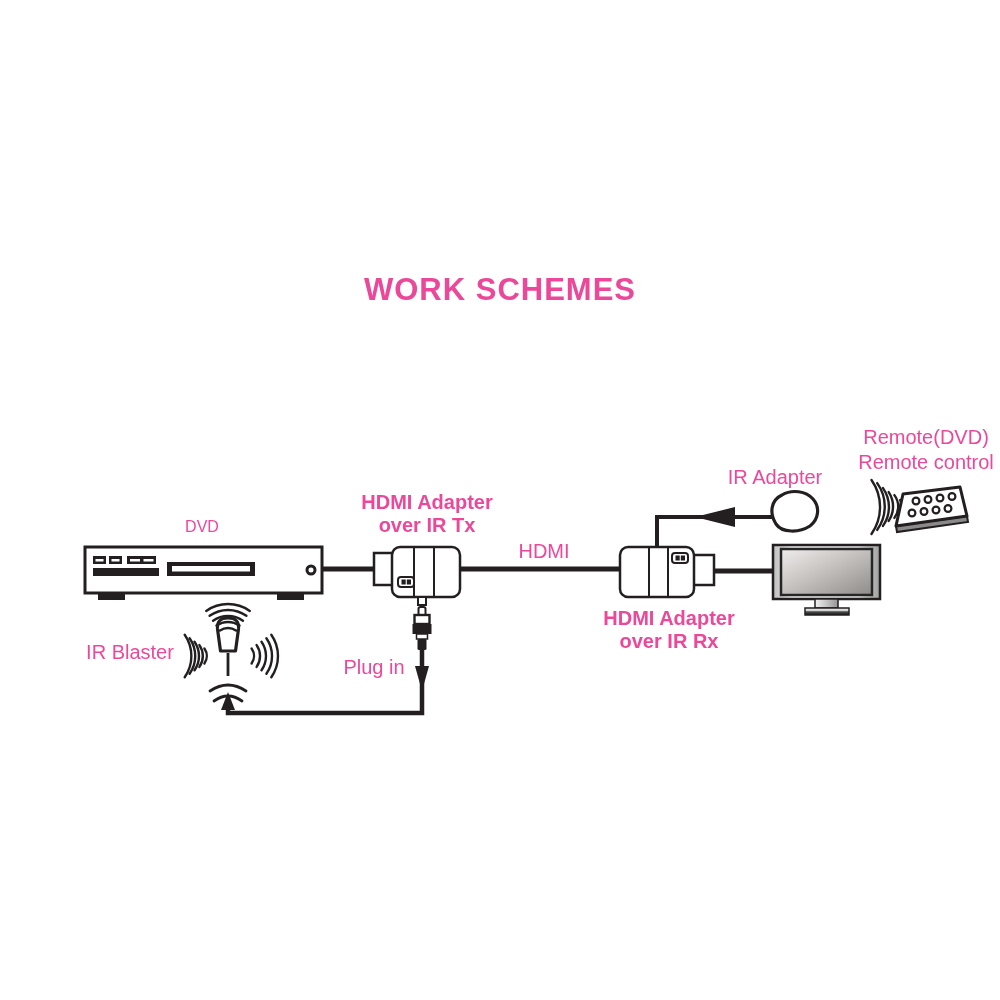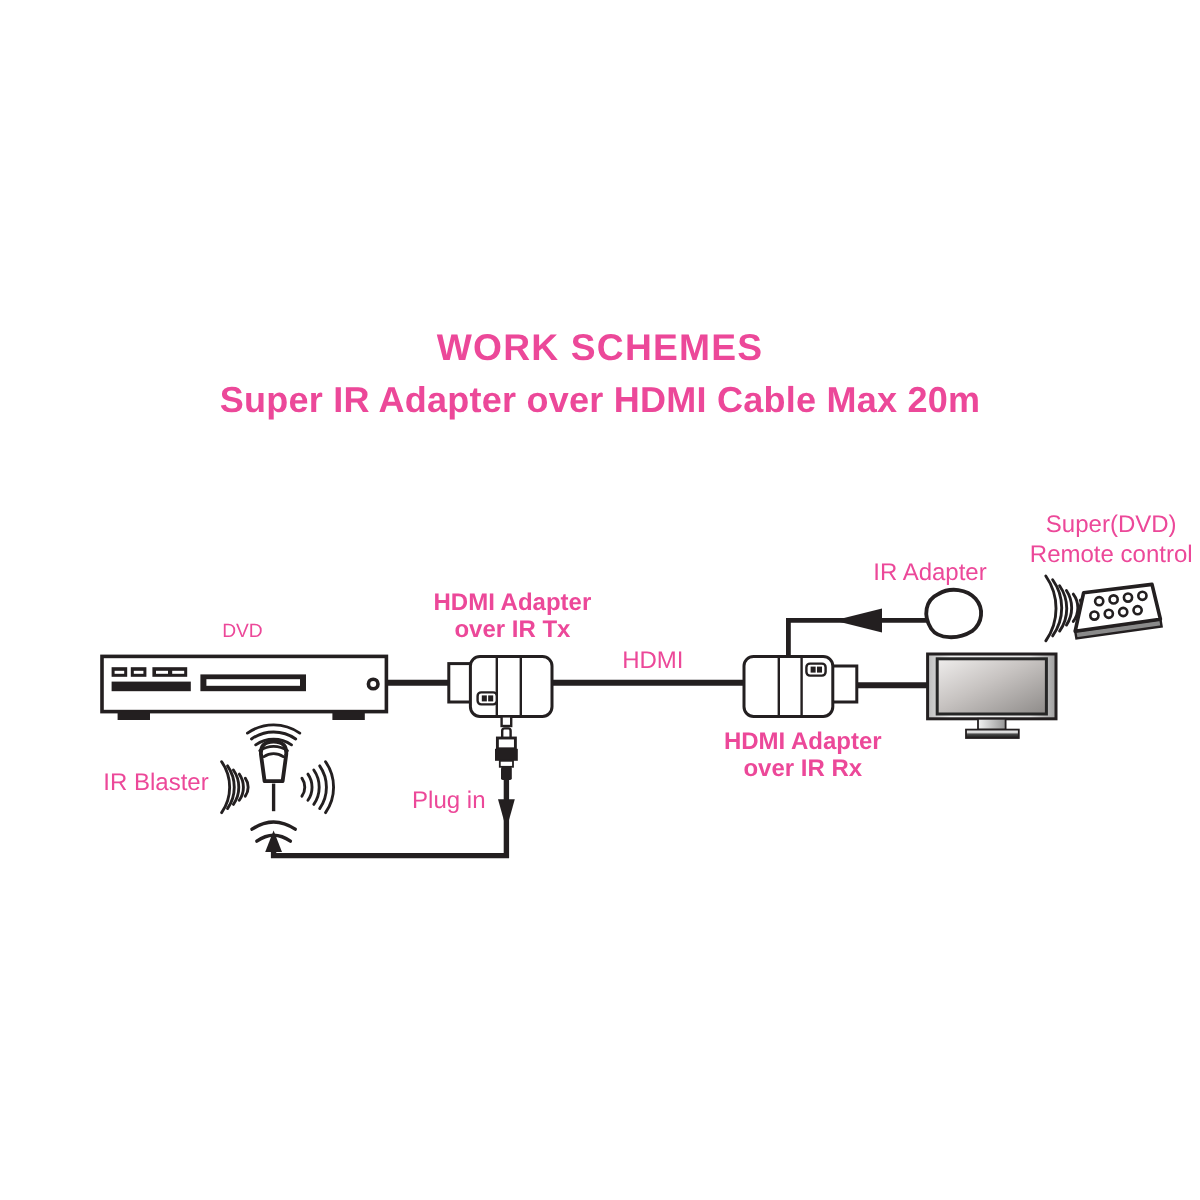--- a/index.html
+++ b/index.html
@@ -26,30 +26,29 @@
   .lbl.bold{font-weight:bold;}
   svg{position:absolute;left:0;top:0;}
   .ink-stroke{stroke:#231f20;fill:none;}
 </style>
 </head>
 <body>
 
 <div class="page">
 
   <div class="title">WORK SCHEMES</div>
-  <div class="subtitle">Super IR Adapter over HDMI Cable Max 20m</div>
 
   <div class="lbl" style="left:202px;top:518px;font-size:16px;">DVD</div>
   <div class="lbl bold" style="left:427px;top:491px;">HDMI Adapter</div>
   <div class="lbl bold" style="left:427px;top:514px;">over IR Tx</div>
   <div class="lbl" style="left:544px;top:540px;">HDMI</div>
   <div class="lbl bold" style="left:669px;top:607px;">HDMI Adapter</div>
   <div class="lbl bold" style="left:669px;top:630px;">over IR Rx</div>
   <div class="lbl" style="left:775px;top:466px;">IR Adapter</div>
-  <div class="lbl" style="left:926px;top:426px;">Super(DVD)</div>
+  <div class="lbl" style="left:926px;top:426px;">Remote(DVD)</div>
   <div class="lbl" style="left:926px;top:451px;">Remote control</div>
   <div class="lbl" style="left:130px;top:641px;">IR Blaster</div>
   <div class="lbl" style="left:374px;top:656px;">Plug in</div>
 
   <svg width="1000" height="1000" viewBox="0 0 1000 1000">
     <defs>
       <linearGradient id="bezelGrad" x1="0" y1="0" x2="1" y2="0">
         <stop offset="0" stop-color="#bdbdbd"></stop>
         <stop offset="0.18" stop-color="#f0f0f0"></stop>
         <stop offset="0.8" stop-color="#e6e6e6"></stop>

